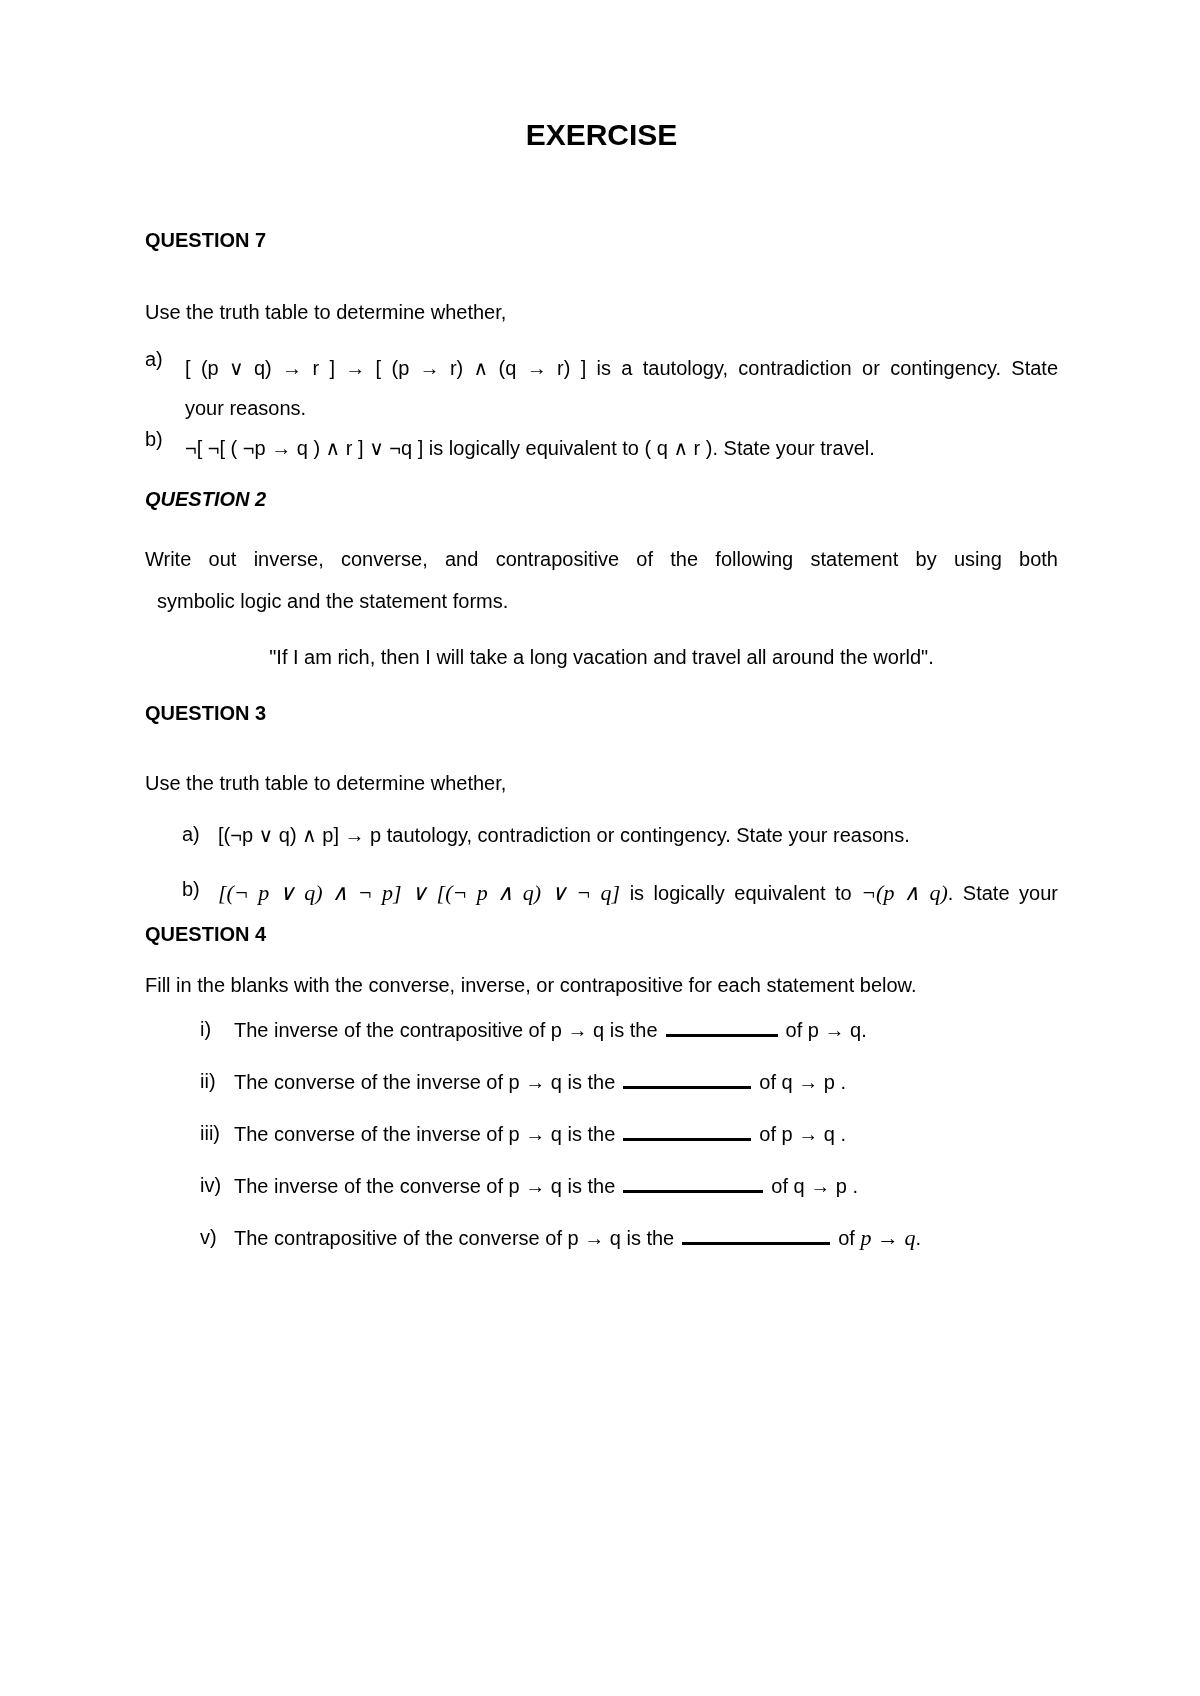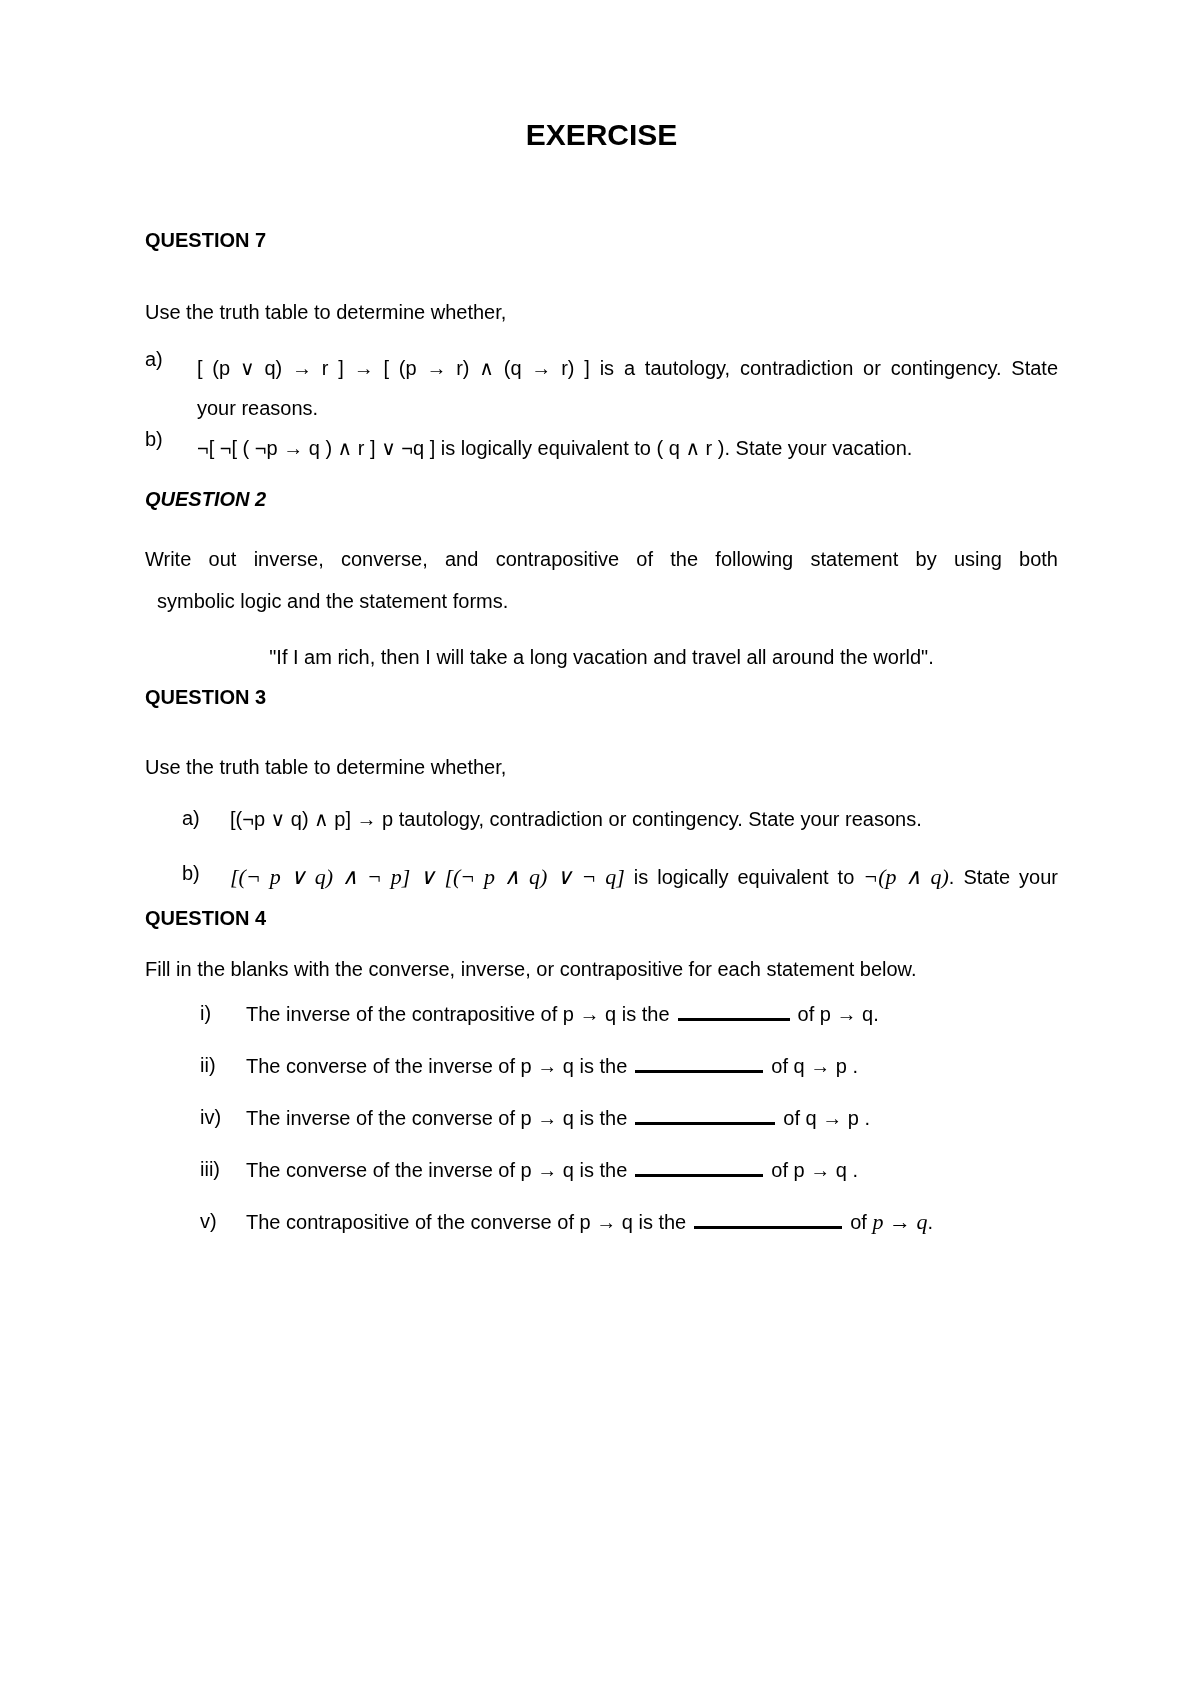--- a/index.html
+++ b/index.html
@@ -24,32 +24,32 @@
     margin: 0;
   }
   .q-heading {
     font-weight: bold;
     font-size: 20px;
     line-height: 24px;
     margin: 0;
   }
   .h-q1 { margin-top: 76px; }
   .h-q2 { margin-top: 19px; font-style: italic; }
-  .h-q3 { margin-top: 16px; }
+  .h-q3 { margin-top: 32px; }
   .h-q4 { margin-top: 14px; }
   .para { line-height: 24px; margin: 0; }
   .intro-q1 { margin-top: 48px; }
   .intro-q3 { margin-top: 46px; }
   .intro-q4 { margin-top: 27px; }
   
   .jst { text-align: justify; text-align-last: justify; }
   
   .item { display: flex; align-items: flex-start; margin: 0; }
   .item .lbl { flex: 0 0 40px; }
-  .item .body { flex: 1 1 auto; margin-left: 12px; }
+  .item .body { flex: 1 1 auto; }
   .q1-a { margin-top: 24px; }
   .q1-a .line { line-height: 40px; }
   .q1-b { margin-top: 0px; }
   .q1-b .line { line-height: 40px; }
   
   .q2-p1 { margin-top: 27px; line-height: 42px; }
   .q2-p2 { line-height: 42px; margin-left: 12px; }
   .quote { margin-top: 23px; line-height: 24px; text-align: center; }
   
   .q3-item { margin-left: 37px; }
@@ -97,21 +97,21 @@
       <div class="line">your reasons.</div>
     </div>
   </div>
 
   <div class="item q1-b">
     <span class="lbl">b)</span>
     <div class="body">
       <div class="line">
         <span>¬[ ¬[ ( ¬p → q ) ∧ r ] ∨ ¬q ]</span>
         <span>is logically equivalent to</span>
-        <span>( q ∧ r )</span><span>. State your vacation.</span>
+        <span>( q ∧ r )</span><span>. State your travel.</span>
       </div>
     </div>
   </div>
 
   <div class="q-heading h-q2">QUESTION 2</div>
   <div class="para q2-p1 jst">Write out inverse, converse, and contrapositive of the following statement by using both</div>
   <div class="para q2-p2">symbolic logic and the statement forms.</div>
   <div class="para quote">"If I am rich, then I will take a long vacation and travel all around the world".</div>
 
   <div class="q-heading h-q3">QUESTION 3</div>
@@ -153,33 +153,33 @@
   <div class="item q4-item">
     <span class="lbl">ii)</span>
     <div class="body">
       <div class="line">
         <span>The converse of the inverse of p → q is the</span><span class="blank bl-2"></span><span>of q → p .</span>
       </div>
     </div>
   </div>
 
   <div class="item q4-item">
-    <span class="lbl">iv)</span>
+    <span class="lbl">iii)</span>
     <div class="body">
       <div class="line">
-        <span>The inverse of the converse of p → q is the</span><span class="blank bl-4"></span><span>of q → p .</span>
+        <span>The converse of the inverse of p → q is the</span><span class="blank bl-3"></span><span>of p → q .</span>
       </div>
     </div>
   </div>
 
   <div class="item q4-item">
-    <span class="lbl">iii)</span>
+    <span class="lbl">iv)</span>
     <div class="body">
       <div class="line">
-        <span>The converse of the inverse of p → q is the</span><span class="blank bl-3"></span><span>of p → q .</span>
+        <span>The inverse of the converse of p → q is the</span><span class="blank bl-4"></span><span>of q → p .</span>
       </div>
     </div>
   </div>
 
   <div class="item q4-item">
     <span class="lbl">v)</span>
     <div class="body">
       <div class="line">
         <span>The contrapositive of the converse of p → q is the</span><span class="blank bl-5"></span><span>of</span>
         <span class="math-it">p → q</span><span>.</span>

